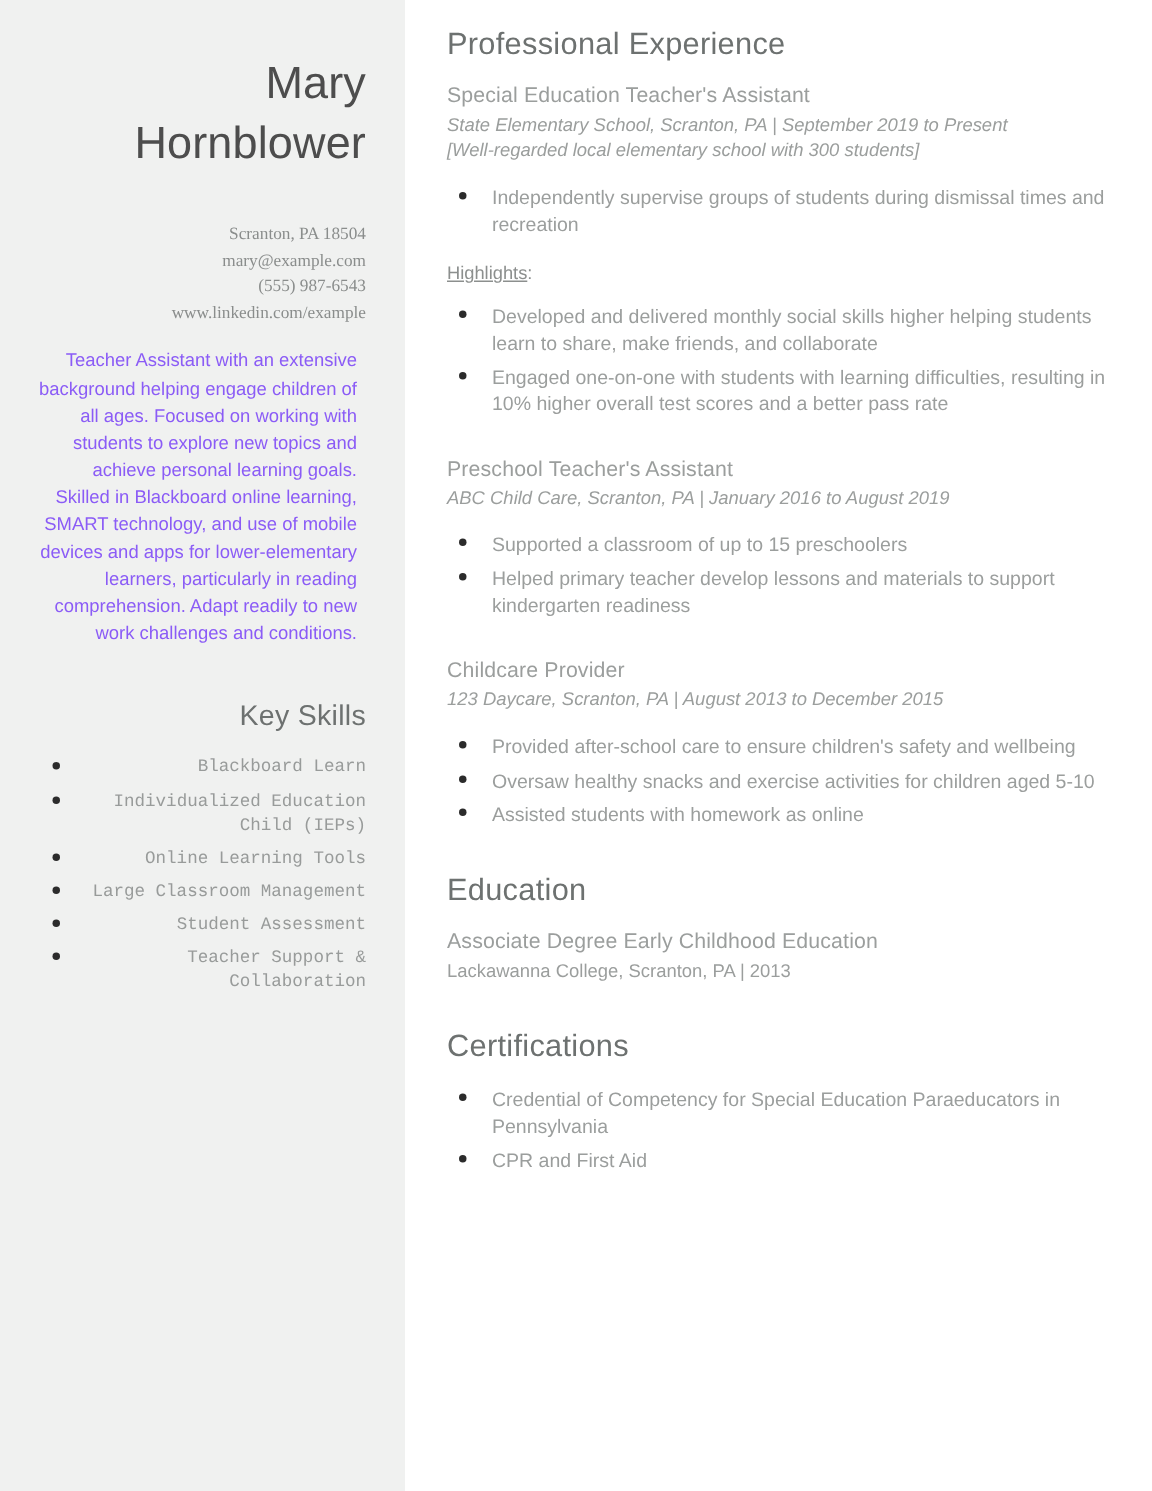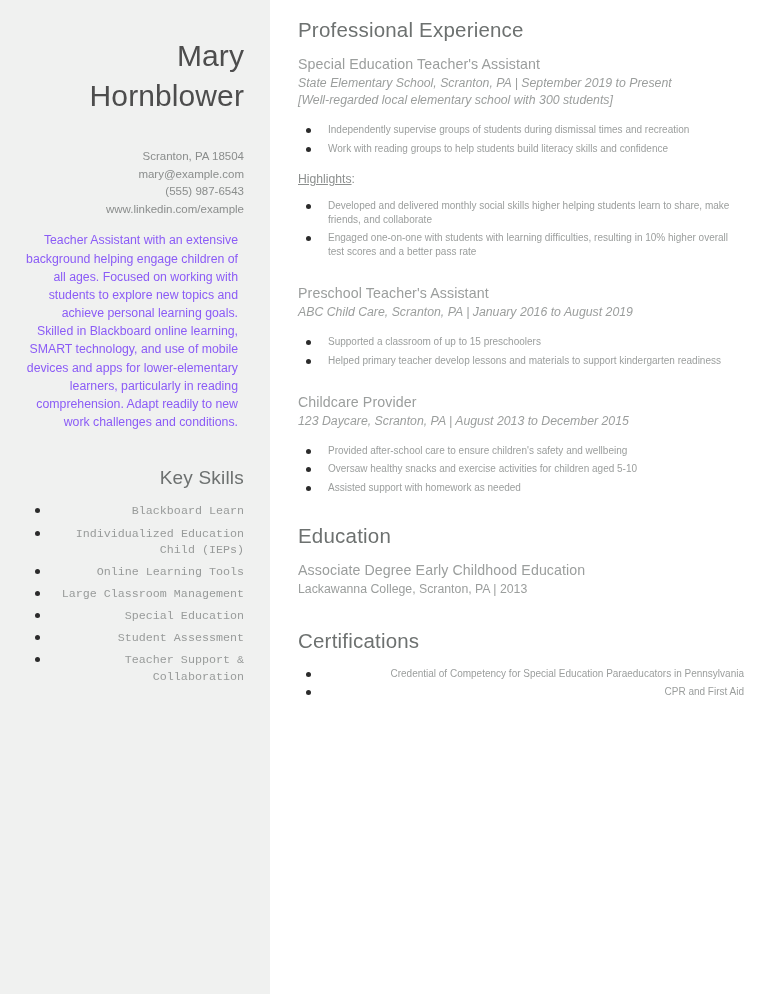--- a/index.html
+++ b/index.html
@@ -38,20 +38,21 @@
     color: #4d4d4d;
     letter-spacing: 0.1px;
     margin: 8px 0 0 0;
     word-break: break-word;
   }
   .contact {
     margin-top: 32px;
     font-size: 11.5px;
     line-height: 1.55;
     color: #8a8d8c;
+    font-family: Liberation Serif, serif;
   }
   .contact div { white-space: nowrap; }
 
   .summary {
     font-size: 12.3px;
     line-height: 1.48;
     color: #8b5cf6;
     max-width: 212px;
   }
 
@@ -136,21 +137,21 @@
 
   ul.main-bullets {
     list-style: none;
     margin: 13px 0 0 0;
     padding: 0;
   }
   ul.main-bullets li {
     position: relative;
     padding-left: 30px;
     margin-bottom: 5px;
-    font-size: 10px;
+    font-size: 13px;
     line-height: 1.36;
     color: #9b9e9d;
     max-width: 420px;
   }
   ul.main-bullets li::before {
     content: "";
     position: absolute;
     left: 8px;
     top: 5px;
     width: 5px;
@@ -186,37 +187,35 @@
 
     <p class="summary">Teacher Assistant with an extensive background helping engage children of all ages. Focused on working with students to explore new topics and achieve personal learning goals. Skilled in Blackboard online learning, SMART technology, and use of mobile devices and apps for lower-elementary learners, particularly in reading comprehension. Adapt readily to new work challenges and conditions.</p>
 
     <h2 class="side-heading">Key Skills</h2>
 
     <ul class="bullets">
       <li>Blackboard Learn</li>
       <li>Individualized Education Child (IEPs)</li>
       <li>Online Learning Tools</li>
       <li>Large Classroom Management</li>
-      <li>Special Education</li>
       <li>Student Assessment</li>
       <li>Teacher Support &amp; Collaboration</li>
     </ul>
   </aside>
 
   <main class="main">
 
     <h2 class="main-heading">Professional Experience</h2>
 
     <section>
       <h3 class="job-title">Special Education Teacher's Assistant</h3>
       <p class="job-meta">State Elementary School, Scranton, PA | September 2019 to Present</p>
       <p class="job-note">[Well-regarded local elementary school with 300 students]</p>
       <ul class="main-bullets">
         <li>Independently supervise groups of students during dismissal times and recreation</li>
-        <li>Work with reading groups to help students build literacy skills and confidence</li>
       </ul>
       <div class="highlights-label"><span class="u">Highlights</span><span>:</span></div>
       <ul class="main-bullets">
         <li>Developed and delivered monthly social skills higher helping students learn to share, make friends, and collaborate</li>
         <li>Engaged one-on-one with students with learning difficulties, resulting in 10% higher overall test scores and a better pass rate</li>
       </ul>
     </section>
 
     <div class="block-gap"></div>
 
@@ -230,30 +229,30 @@
     </section>
 
     <div class="block-gap"></div>
 
     <section>
       <h3 class="job-title">Childcare Provider</h3>
       <p class="job-meta">123 Daycare, Scranton, PA | August 2013 to December 2015</p>
       <ul class="main-bullets">
         <li>Provided after-school care to ensure children's safety and wellbeing</li>
         <li>Oversaw healthy snacks and exercise activities for children aged 5-10</li>
-        <li>Assisted support with homework as needed</li>
+        <li>Assisted students with homework as online</li>
       </ul>
     </section>
 
     <h2 class="main-heading spaced">Education</h2>
     <section>
       <h3 class="job-title">Associate Degree Early Childhood Education</h3>
       <p class="edu-meta">Lackawanna College, Scranton, PA | 2013</p>
     </section>
 
     <h2 class="main-heading spaced">Certifications</h2>
-    <ul class="main-bullets" style="margin-top:0;text-align:right;">
+    <ul class="main-bullets" style="margin-top:0;">
       <li>Credential of Competency for Special Education Paraeducators in Pennsylvania</li>
       <li>CPR and First Aid</li>
     </ul>
 
   </main>
 </div>
 
 </body></html>

